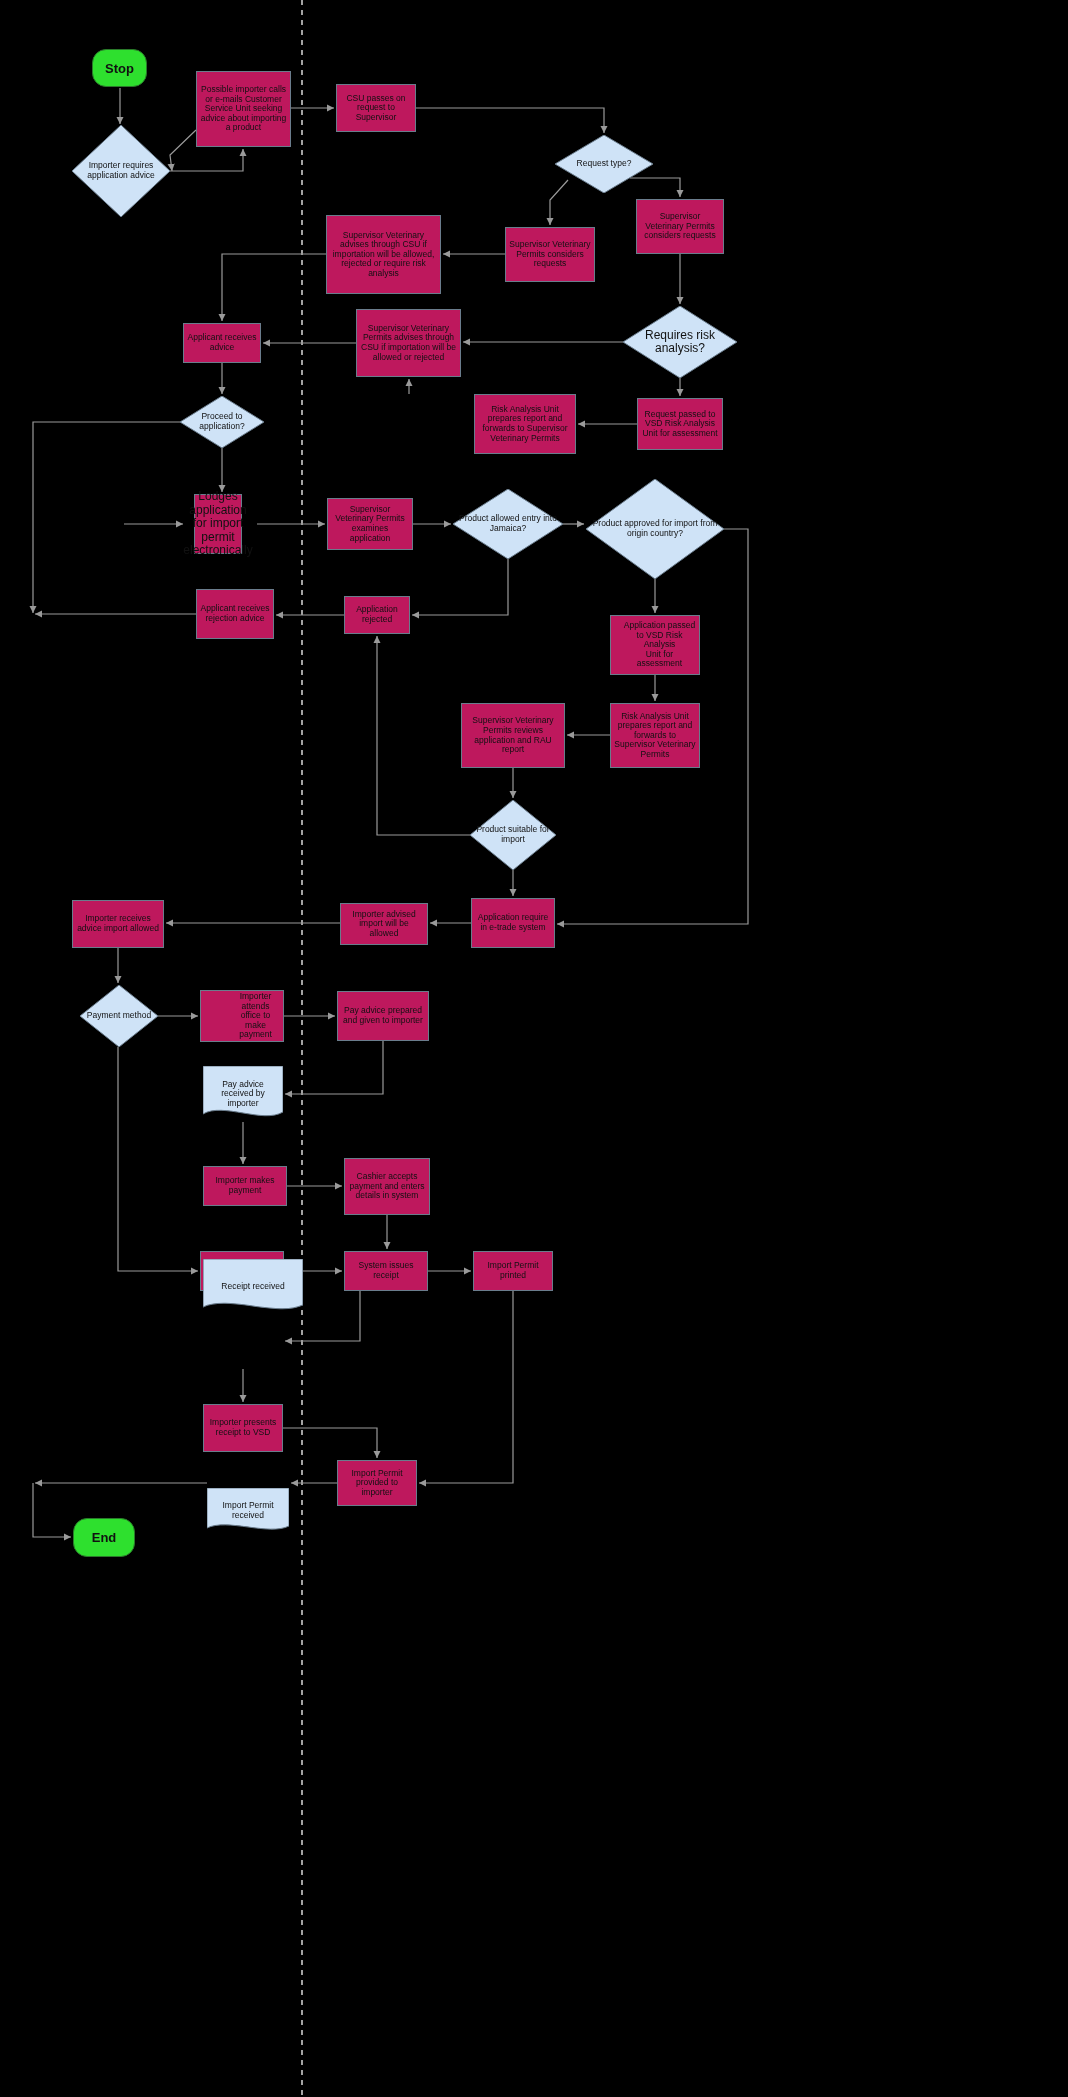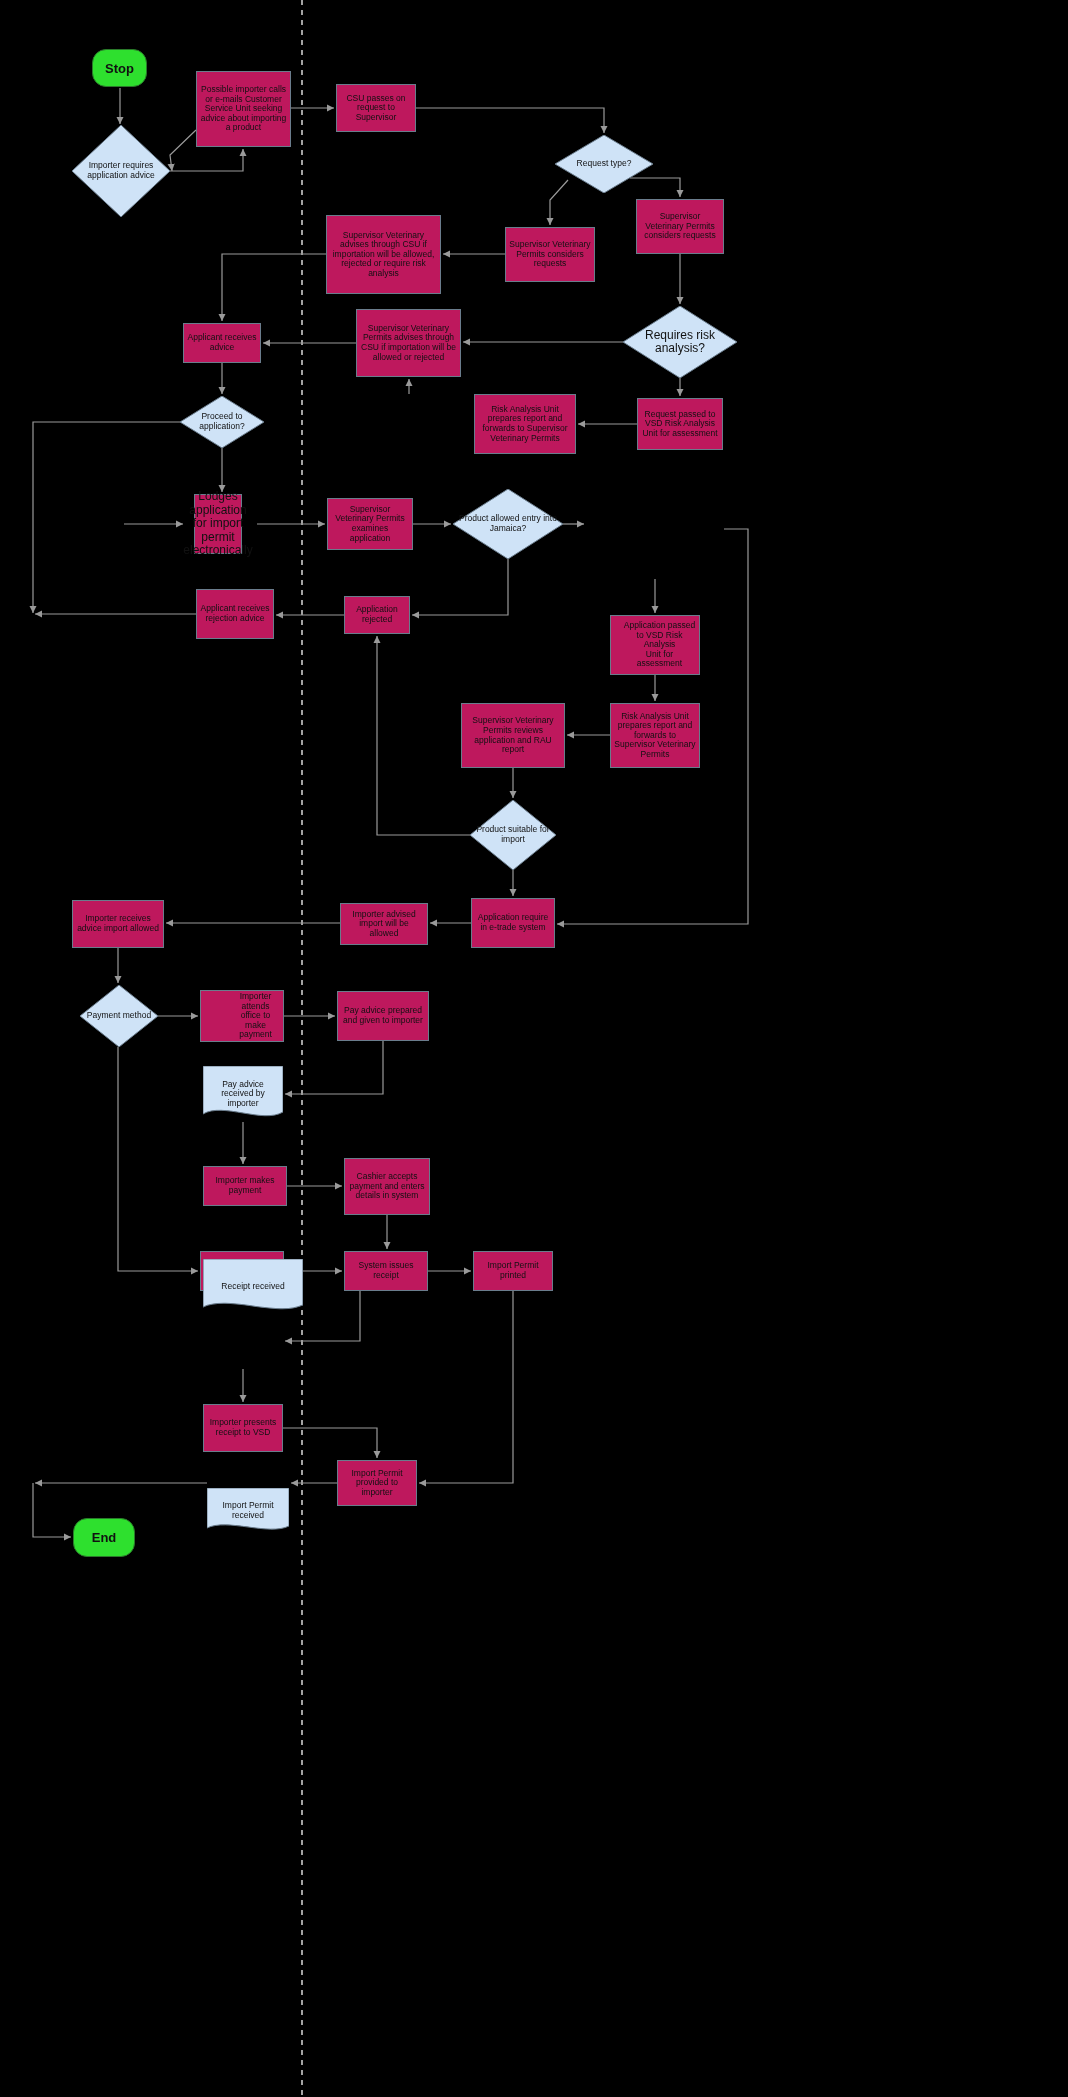--- a/index.html
+++ b/index.html
@@ -208,20 +208,26 @@
   <div class="node box" style="left:327px;top:498px;width:86px;height:52px;font-size:8.5px;">
     <span class="lbl">Supervisor Veterinary Permits examines application</span>
   </div>
 
   <div class="node dia" style="left:453px;top:489px;width:110px;height:70px;font-size:8.5px;">
     <svg class="shape" viewBox="0 0 110 70" preserveAspectRatio="none">
         <polygon points="55,0 110,35 55,70 0,35" fill="#cfe3f7" stroke="#6a7c8c"></polygon>
       </svg>
     <span class="lbl">Product allowed entry into Jamaica?</span>
   </div>
+  <div class="node dia" style="left:586px;top:479px;width:138px;height:100px;font-size:8.5px;">
+    <svg class="shape" viewBox="0 0 138 100" preserveAspectRatio="none">
+        <polygon points="69,0 138,50 69,100 0,50" fill="#cfe3f7" stroke="#6a7c8c"></polygon>
+      </svg>
+    <span class="lbl">Product approved for import from origin country?</span>
+  </div>
 
   <div class="node box" style="left:196px;top:589px;width:78px;height:50px;font-size:8.5px;">
     <span class="lbl">Applicant receives rejection advice</span>
   </div>
   <div class="node box" style="left:344px;top:596px;width:66px;height:38px;font-size:8.5px;">
     <span class="lbl">Application rejected</span>
   </div>
   <div class="node box" style="left:610px;top:615px;width:90px;height:60px;font-size:8.5px;">
     <span class="lbl" style="white-space:pre-line;padding-left:12px;">Application passed to VSD Risk Analysis
 Unit for assessment</span>

